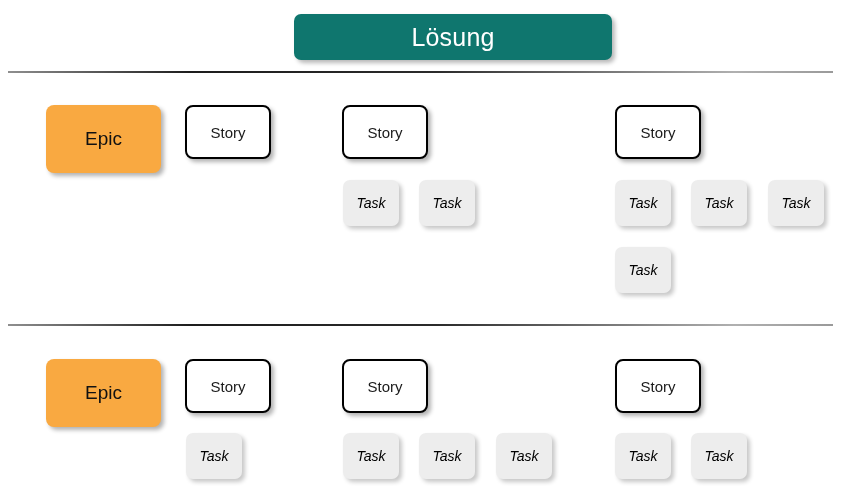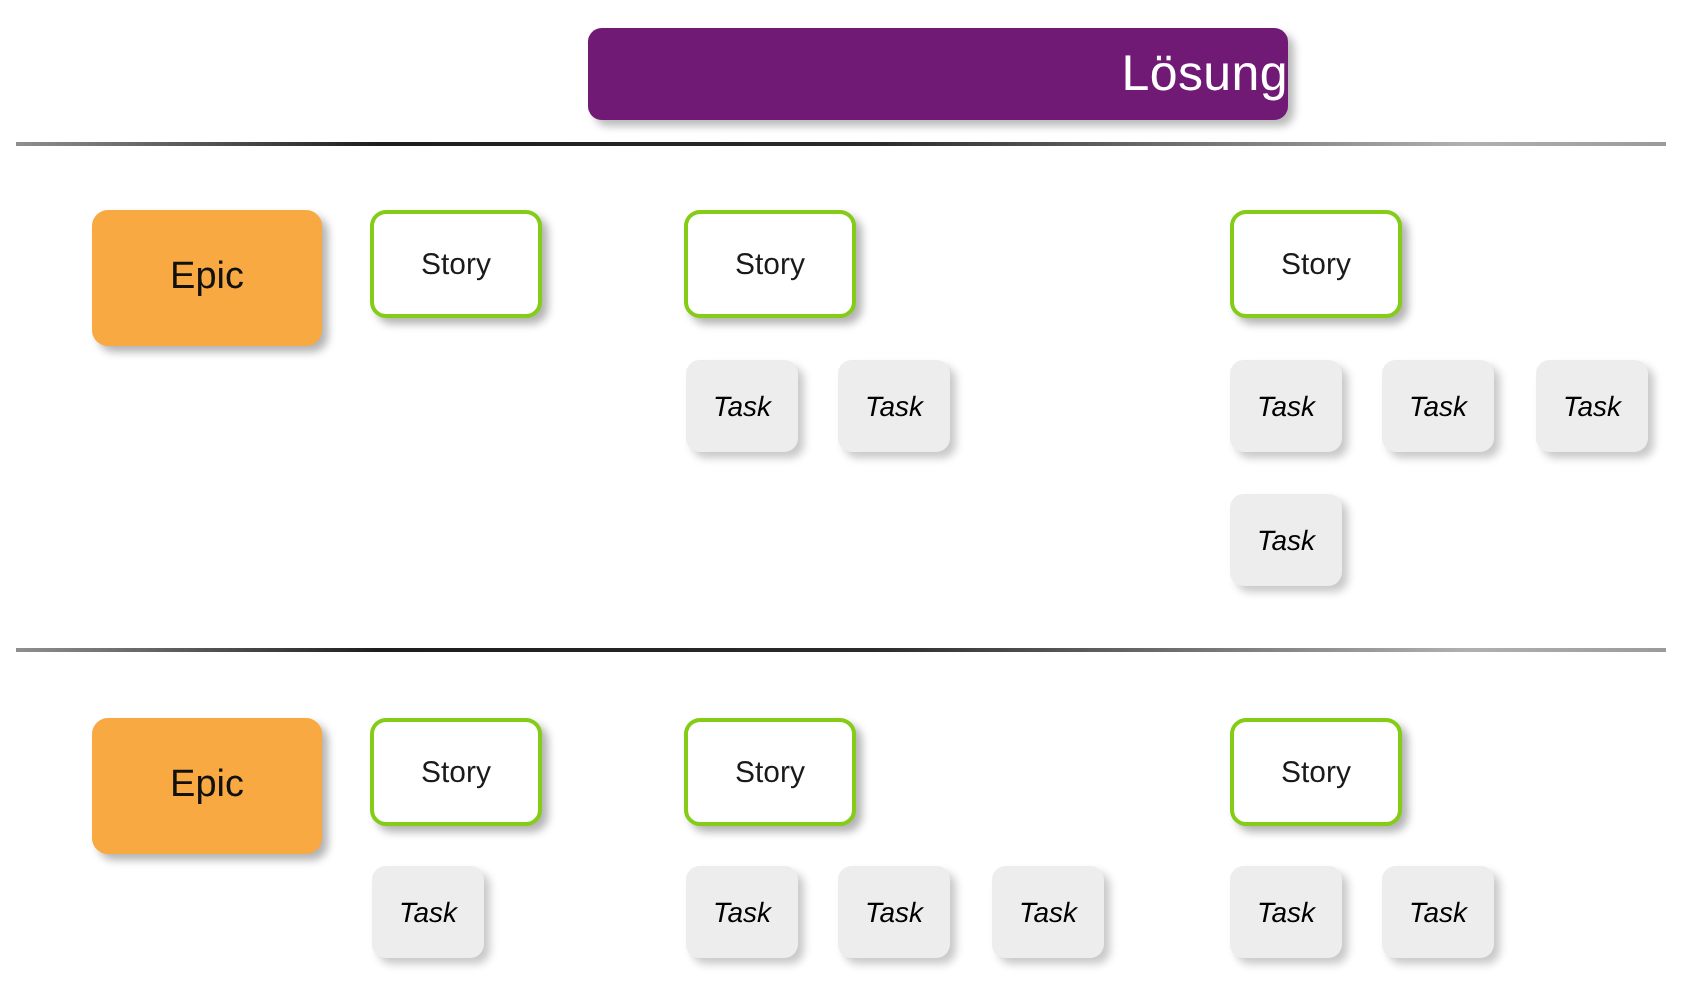--- a/index.html
+++ b/index.html
@@ -19,27 +19,26 @@
     height: 495px;
   }
 
   
   .banner {
     position: absolute;
     left: 294px;
     top: 14px;
     width: 318px;
     height: 46px;
-    background: #701a75;
+    background: #0f766e;
     border-radius: 7px;
     box-shadow: 3px 3px 4px rgba(0,0,0,0.28);
     display: flex;
     align-items: center;
-    justify-content: flex-end;
-    padding-left: 32px;
+    justify-content: center;
   }
   .banner-label {
     color: #ffffff;
     font-size: 25px;
     line-height: 1;
     letter-spacing: 0.2px;
   }
 
   
   .separator {
@@ -70,21 +69,21 @@
   }
   .card-epic .card-label {
     font-size: 19px;
     color: #111111;
   }
 
   .card-story {
     width: 86px;
     height: 54px;
     background: #ffffff;
-    border: 2px solid #84cc16;
+    border: 2px solid #000000;
     border-radius: 8px;
     box-shadow: 3px 3px 4px rgba(0,0,0,0.3);
   }
   .card-story .card-label {
     font-size: 15px;
     color: #1a1a1a;
   }
 
   .card-task {
     width: 56px;

